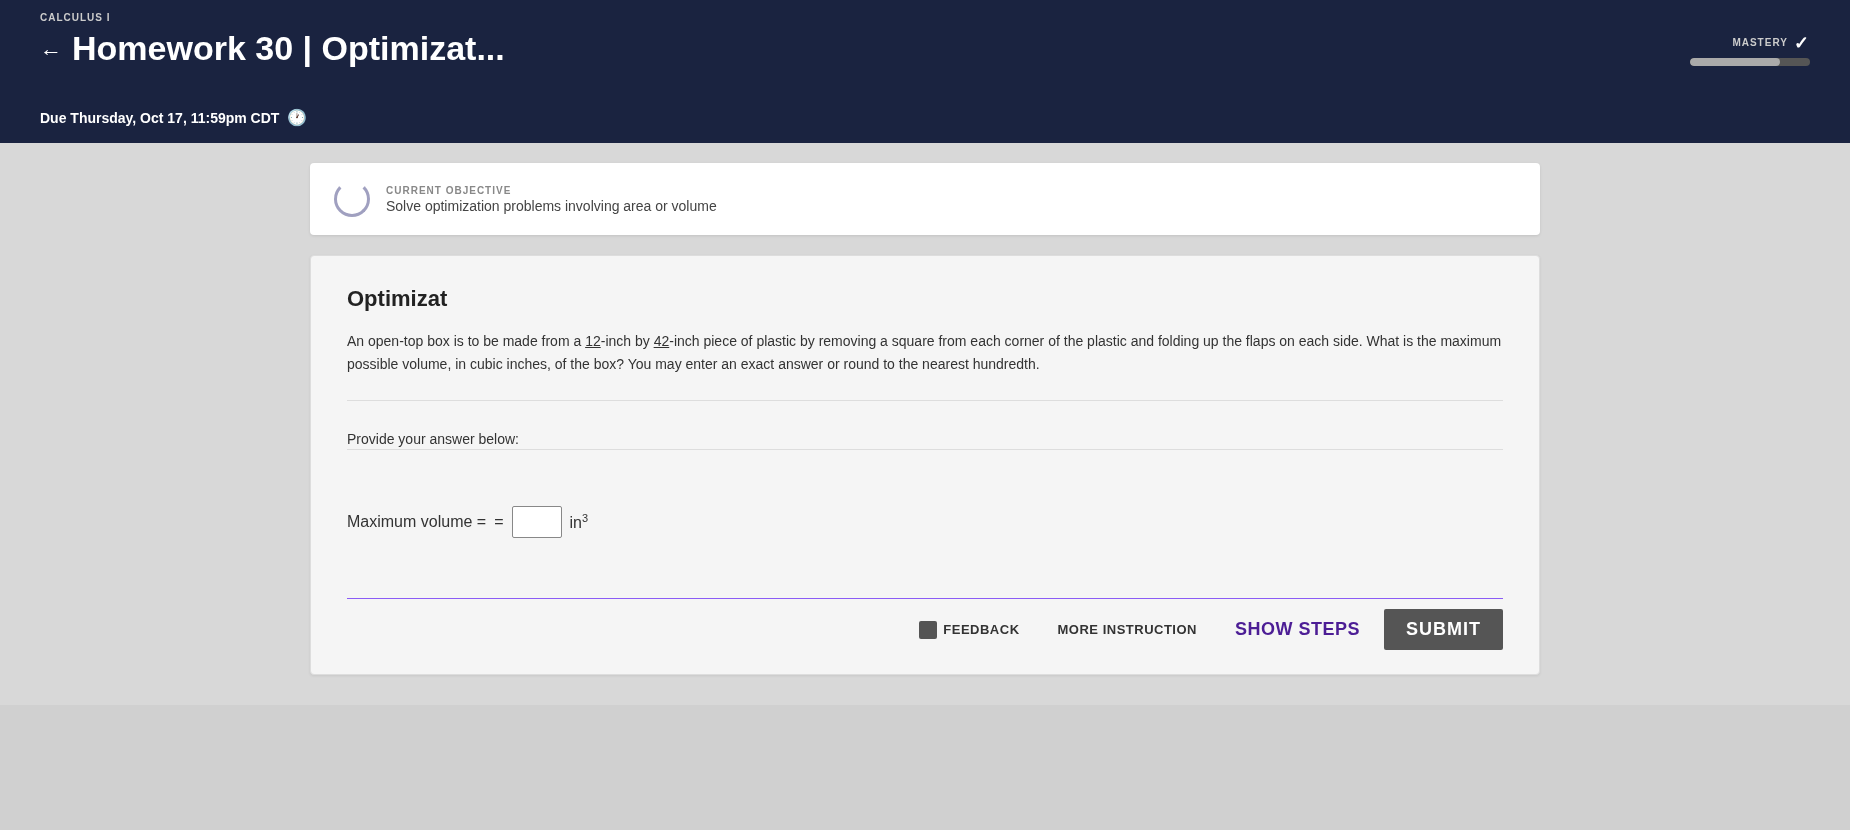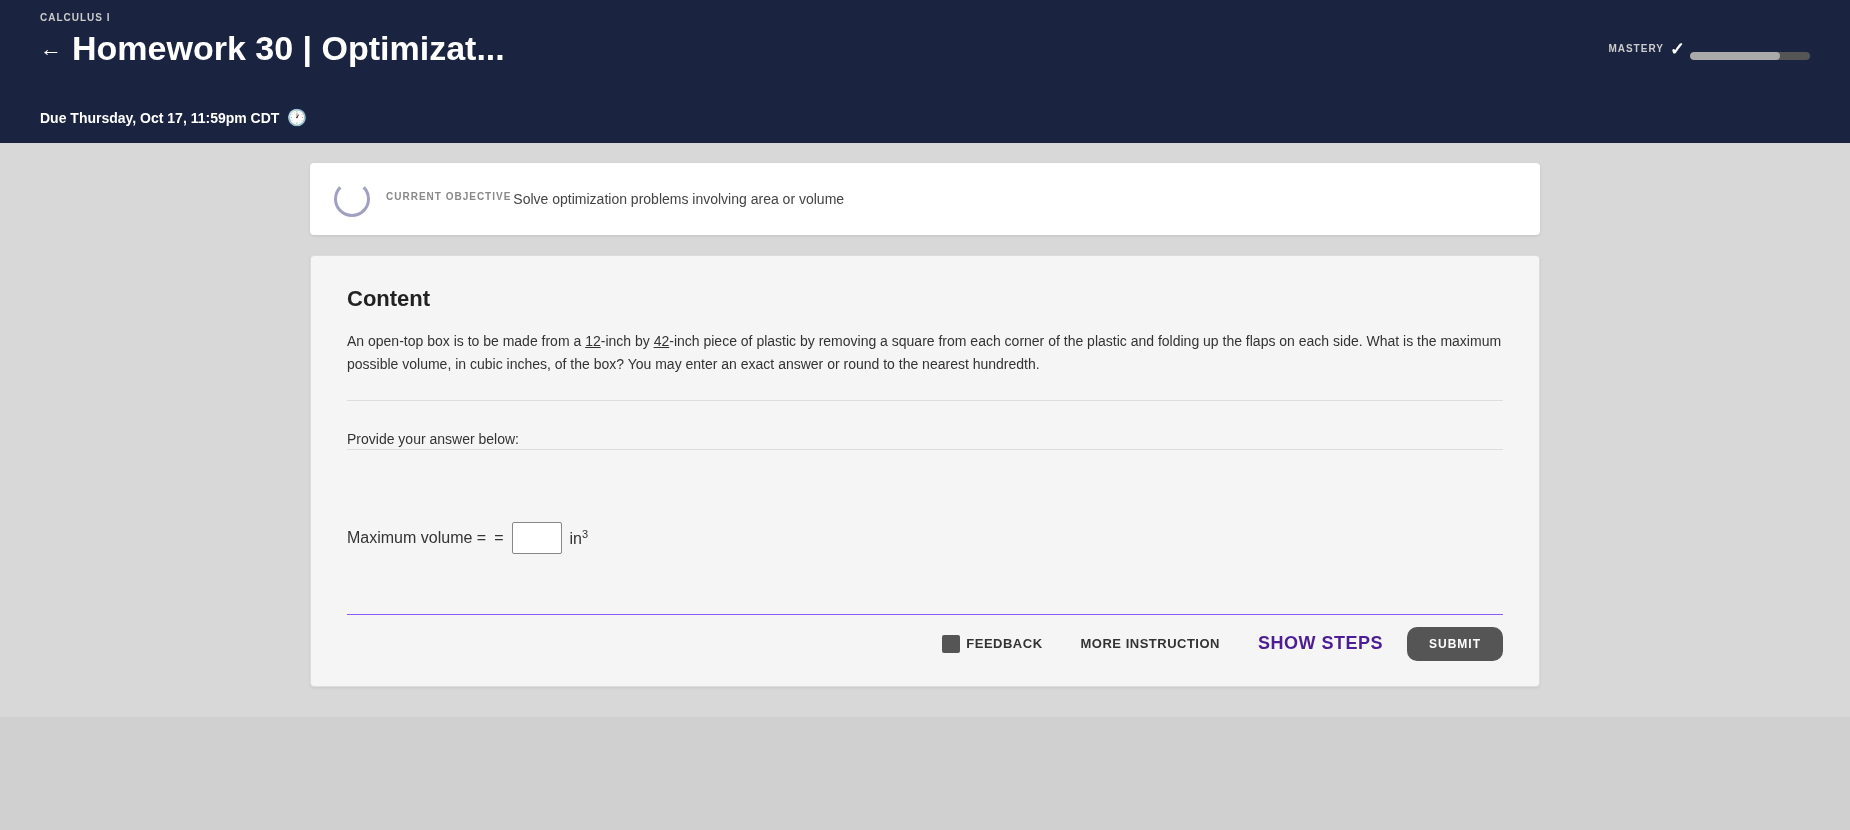--- a/index.html
+++ b/index.html
@@ -40,20 +40,21 @@
       cursor: pointer;
       text-decoration: none;
     }
     .page-title {
       font-size: 34px;
       font-weight: 700;
       color: white;
     }
     .mastery-area {
       display: flex;
+      flex-direction: column;
       align-items: flex-end;
       gap: 4px;
     }
     .mastery-label {
       font-size: 10px;
       font-weight: 700;
       letter-spacing: 1px;
       color: #ccc;
       display: flex;
       align-items: center;
@@ -113,21 +114,21 @@
     .objective-icon {
       width: 36px;
       height: 36px;
       border-radius: 50%;
       border: 3px solid #a0a0c0;
       border-top-color: transparent;
       flex-shrink: 0;
     }
     .objective-text-block {
       display: flex;
-      flex-direction: row;
+      flex-direction: column;
       gap: 2px;
     }
     .objective-label {
       font-size: 10px;
       font-weight: 700;
       letter-spacing: 1px;
       color: #888;
       text-transform: uppercase;
     }
     .objective-desc {
@@ -172,21 +173,20 @@
     .answer-area {
       padding: 16px 0 30px 0;
     }
     .answer-row {
       display: flex;
       align-items: center;
       gap: 8px;
       font-size: 16px;
       color: #333;
       margin-bottom: 30px;
-      margin-top: 16px;
     }
     .answer-input {
       width: 50px;
       height: 32px;
       border: 1px solid #888;
       background: white;
       font-size: 15px;
       text-align: center;
       border-radius: 2px;
     }
@@ -243,27 +243,27 @@
       color: #4c1d95;
       cursor: pointer;
       padding: 8px 14px;
       letter-spacing: 0.5px;
       text-transform: uppercase;
     }
     .btn-submit {
       background: #555;
       color: white;
       border: none;
-      font-size: 12px;
+      font-size: 18px;
       font-weight: 700;
       padding: 10px 22px;
       cursor: pointer;
       letter-spacing: 1px;
       text-transform: uppercase;
-      border-radius: 10px;
+      border-radius: 2px;
     }
 
     
     .content-attribution {
       margin-top: 16px;
       text-align: left;
     }
     .content-attribution a {
       font-size: 13px;
       color: #336699;
@@ -304,21 +304,21 @@
 
   <div class="objective-card">
     <div class="objective-icon"></div>
     <div class="objective-text-block">
       <span class="objective-label">CURRENT OBJECTIVE</span>
       <span class="objective-desc">Solve optimization problems involving area or volume</span>
     </div>
   </div>
 
   <div class="question-card">
-    <h2 class="question-title">Content</h2>
+    <h2 class="question-title">Optimizat</h2>
 
     <p class="question-text">
       An open-top box is to be made from a <u>12</u>-inch by <u>42</u>-inch piece of plastic by removing a square from each corner of the plastic and folding up the flaps on each side. What is the maximum possible volume, in cubic inches, of the box? You may enter an exact answer or round to the nearest hundredth.
     </p>
 
     <p class="provide-label">Provide your answer below:</p>
 
     <div class="answer-area">
       <div class="answer-row">
         <span>Maximum volume =</span>

